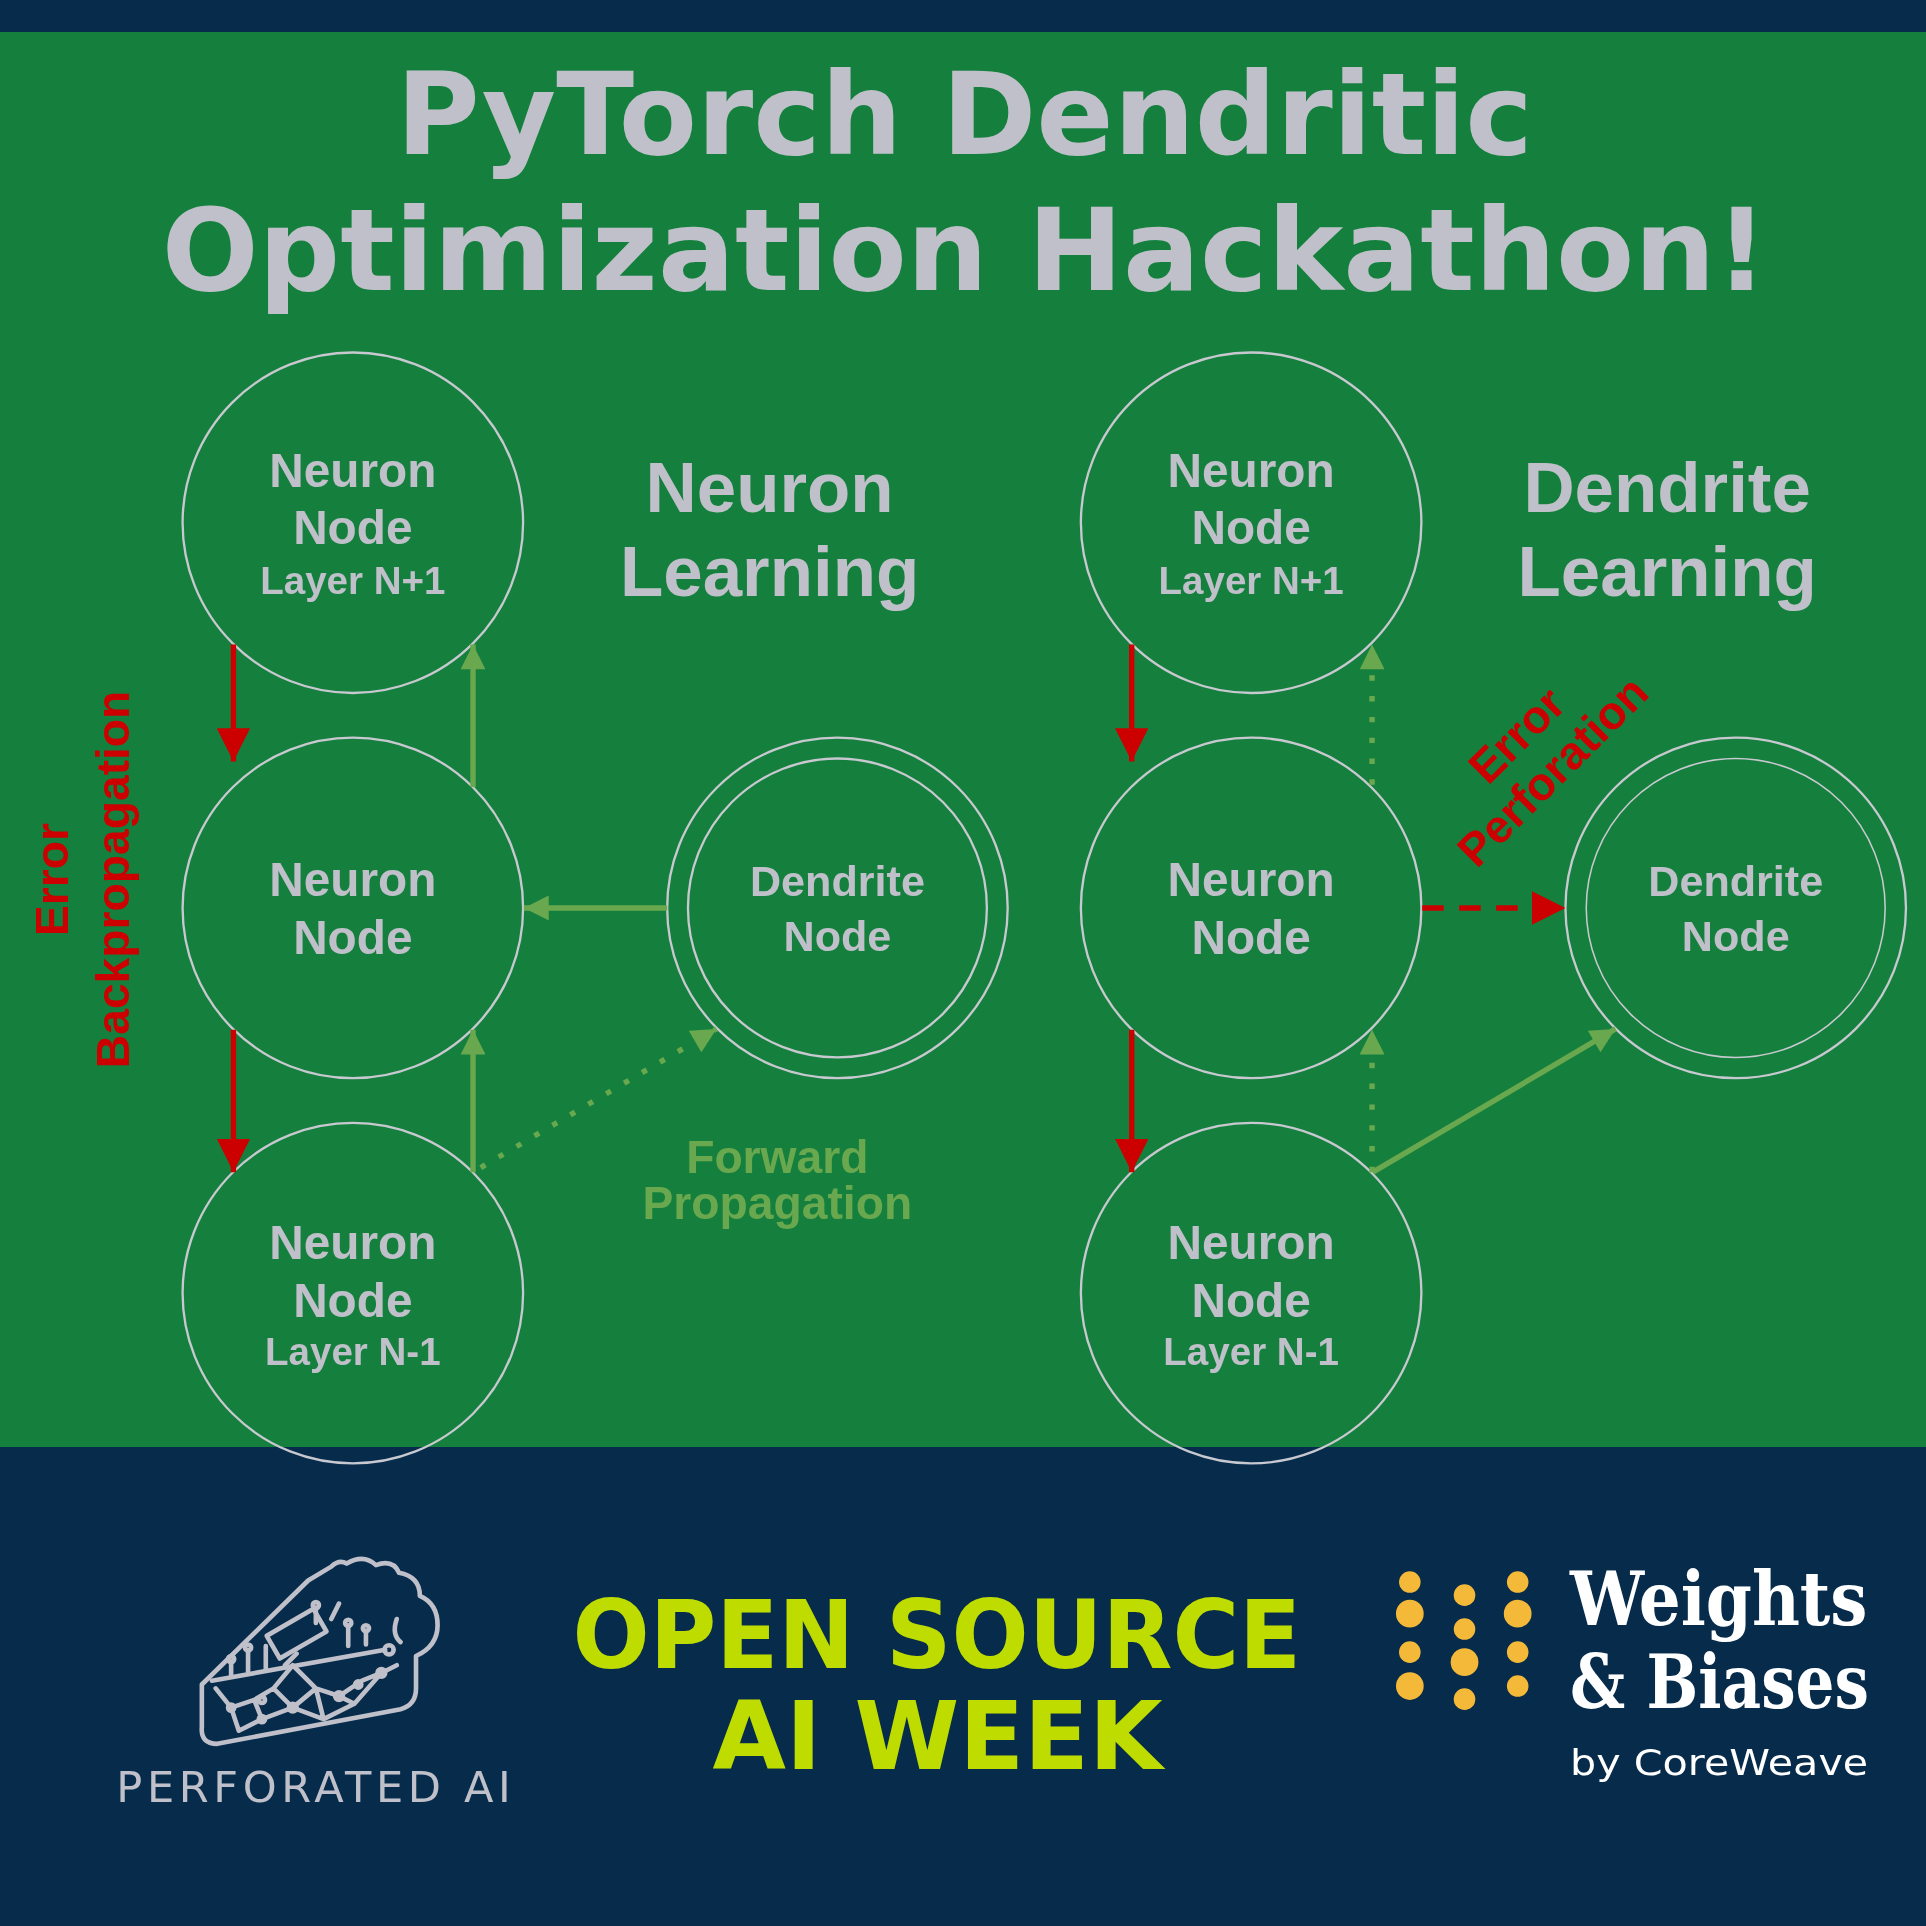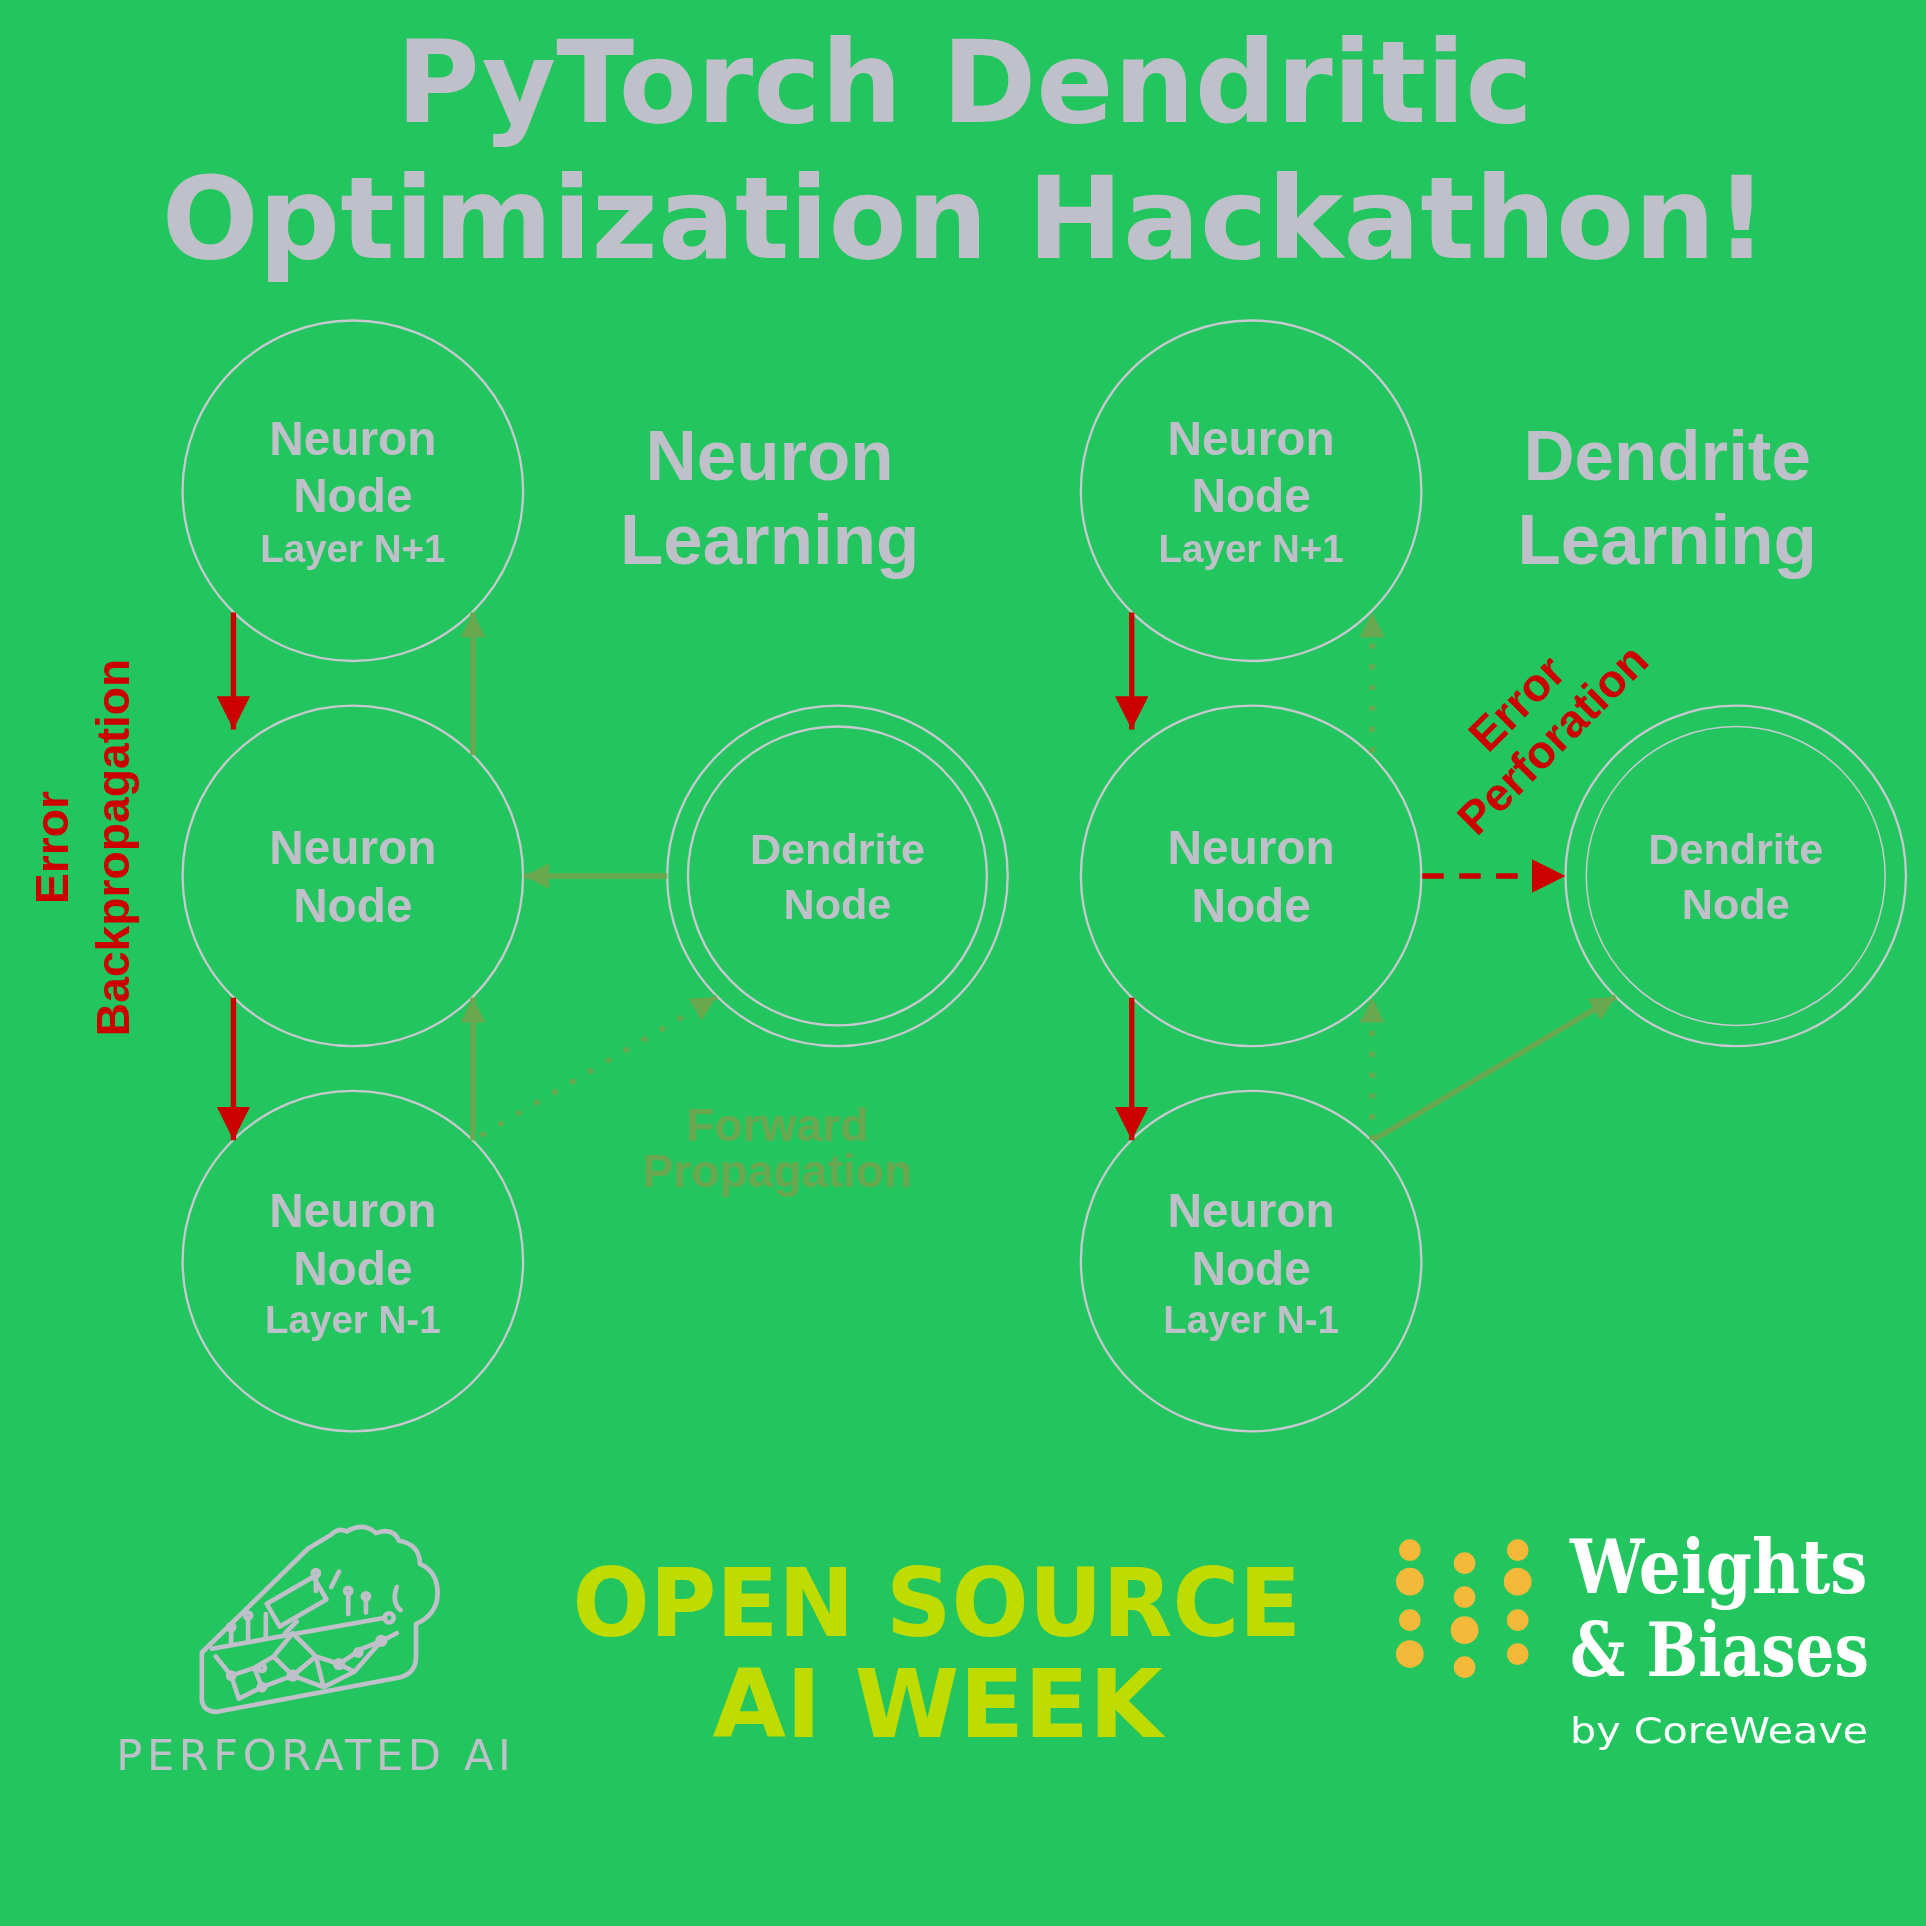--- a/index.html
+++ b/index.html
@@ -1,17 +1,17 @@
 <!DOCTYPE html>
 <html style="font-size:12.3px"><head>
 <meta charset="utf-8">
 <style>
   html, body { margin: 0; padding: 0; background: #062B4B; }
   body { width: 1926px; height: 1926px; overflow: hidden; }
-  #stage { position: relative; width: 1926px; height: 1926px; background: #22c55e; }
+  #stage { position: relative; width: 1926px; height: 1415px; background: #15803d; margin-top: 32px; }
   svg { position: absolute; left: 0; top: 0; }
   .title { font-family: "DejaVu Sans", sans-serif; font-weight: bold; fill: #BFC0C9; }
   .head { font-family: "Liberation Sans", sans-serif; font-weight: bold; fill: #BFC0C9; }
   .node-t { font-family: "Liberation Sans", sans-serif; font-weight: bold; fill: #BFC0C9; }
   .red-t { font-family: "Liberation Sans", sans-serif; font-weight: bold; fill: #CC0000; }
   .green-t { font-family: "Liberation Sans", sans-serif; font-weight: bold; fill: #6AA84F; }
   .osw { font-family: "DejaVu Sans", sans-serif; font-weight: bold; fill: #BEDC00; }
   .wb { font-family: "DejaVu Serif", "Liberation Serif", serif; font-weight: bold; fill: #FFFFFF; }
   .cw { font-family: "DejaVu Sans", sans-serif; fill: #FFFFFF; }
   .pai { font-family: "DejaVu Sans", sans-serif; fill: #BFC0C9; }

